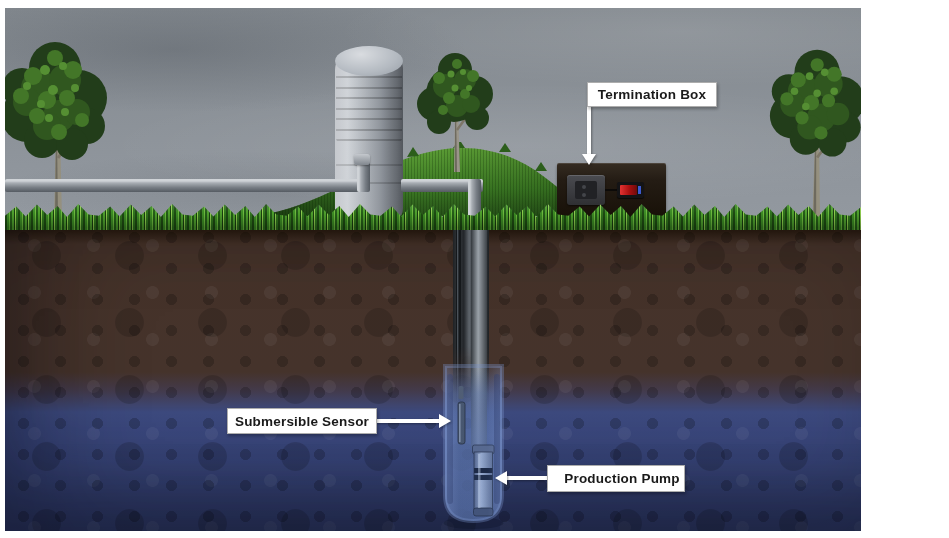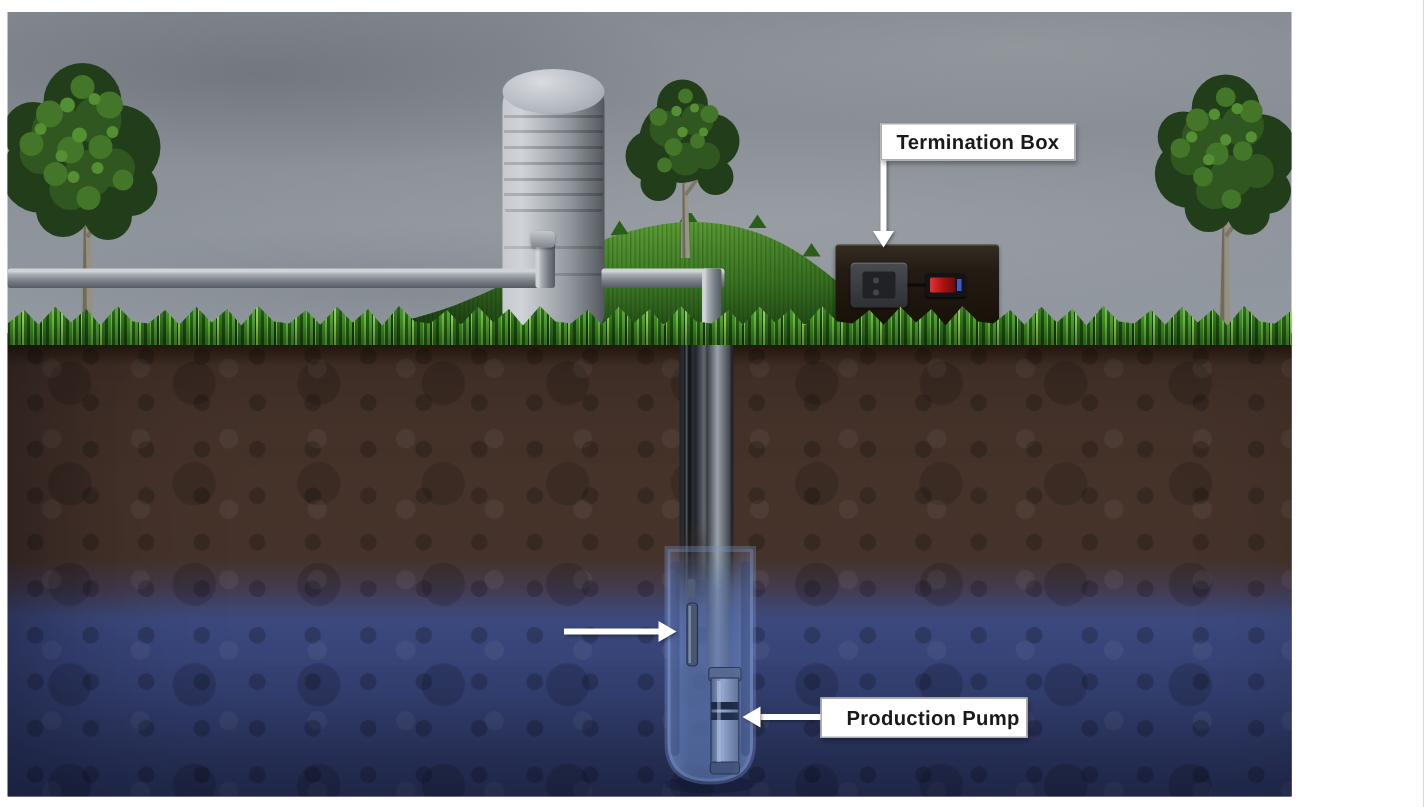--- a/index.html
+++ b/index.html
@@ -345,20 +345,23 @@
   </svg>
 
   <div class="abs grass-strip"></div>
 
   <div class="callout" style="left:582px;top:74px;width:130px;height:25px;">
     <span>Termination Box</span>
   </div>
   <div class="arrow-shaft" style="left:582px;top:98px;width:4px;height:49px;"></div>
   <div class="arrow-head head-down" style="left:577px;top:146px;"></div>
 
+  <div class="callout" style="left:222px;top:400px;width:150px;height:26px;">
+    <span>Submersible Sensor</span>
+  </div>
   <div class="arrow-shaft" style="left:371px;top:411px;width:64px;height:4px;"></div>
   <div class="arrow-head head-right" style="left:434px;top:406px;"></div>
 
   <div class="callout" style="left:542px;top:457px;width:138px;height:27px;padding-left:12px;">
     <span>Production Pump</span>
   </div>
   <div class="arrow-shaft" style="left:502px;top:468px;width:41px;height:4px;"></div>
   <div class="arrow-head head-left" style="left:490px;top:463px;"></div>
 
  </div>

